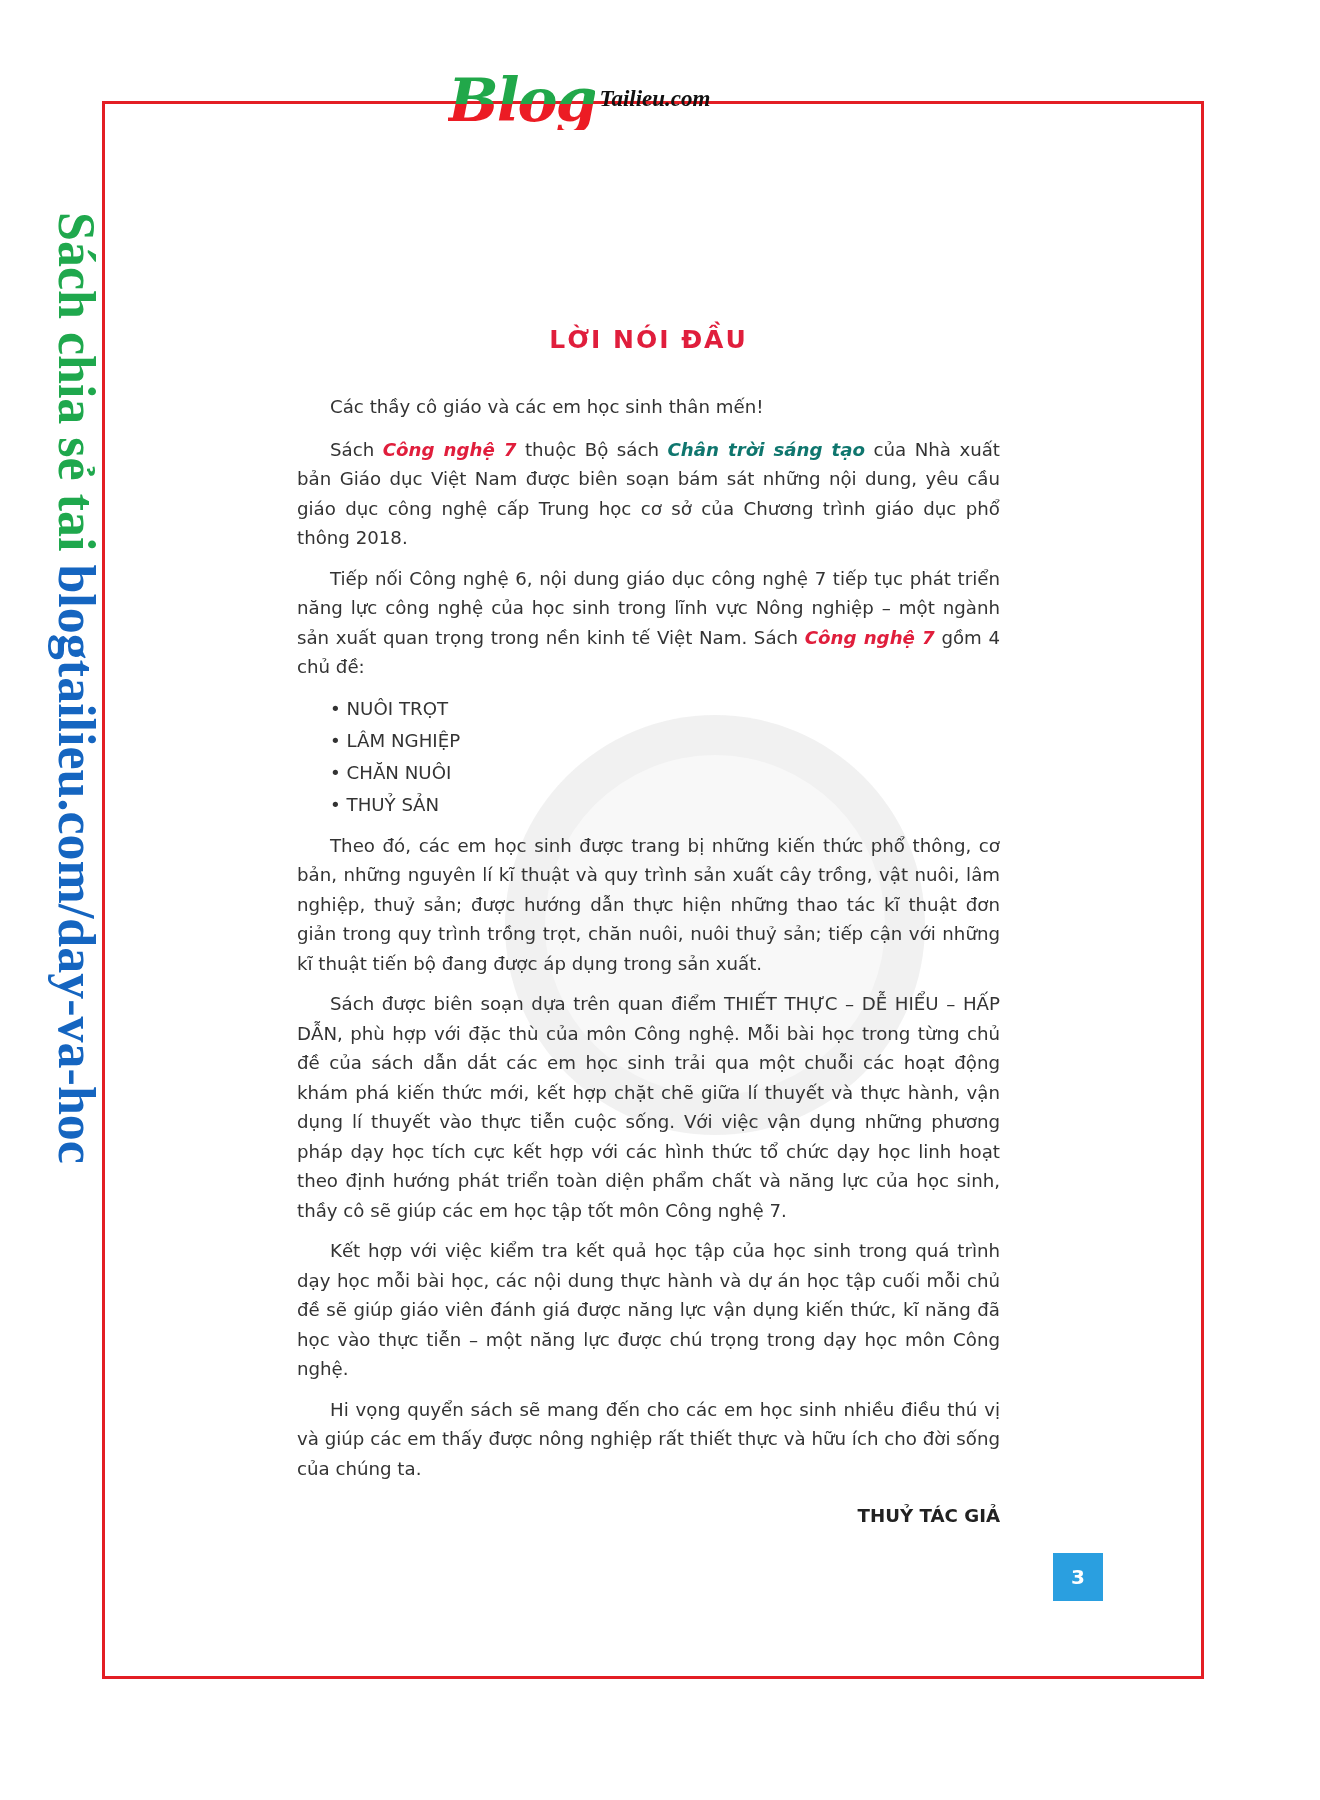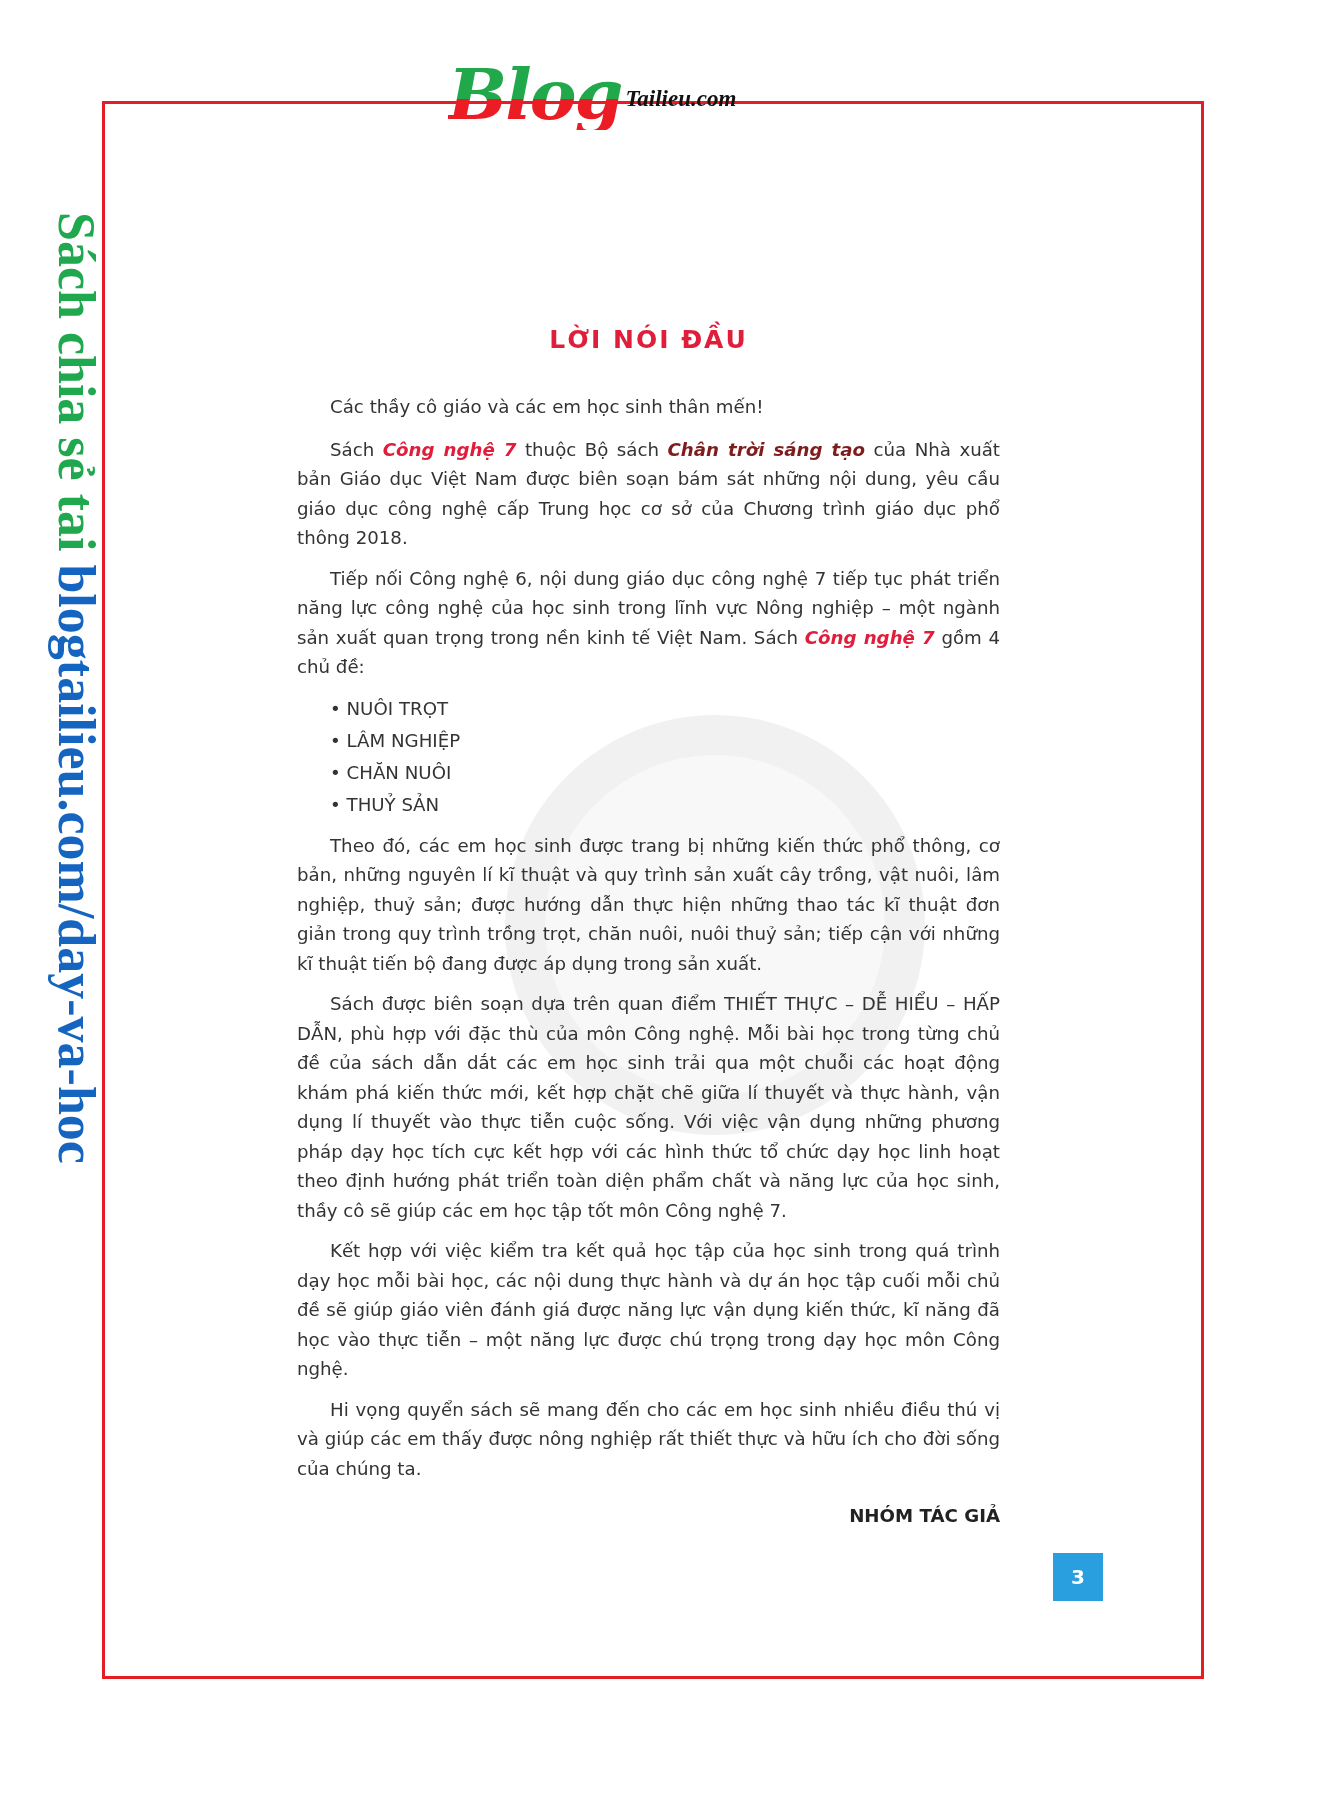--- a/index.html
+++ b/index.html
@@ -12,21 +12,21 @@
     .frame {
       position: absolute; left: 102px; top: 101px; width: 1102px; height: 1578px;
       border: 3px solid #e31e24; box-sizing: border-box;
     }
     .logo {
       position: absolute; left: 448px; top: 30px; height: 100px; z-index: 3;
       display: flex; align-items: flex-end;
     }
     .logo-blog {
       font-family: "DejaVu Serif", "Liberation Serif", serif;
-      font-weight: bold; font-style: italic; font-size: 70px; line-height: 1;
+      font-weight: bold; font-style: italic; font-size: 60px; line-height: 1;
       letter-spacing: -2px;
       background: linear-gradient(to bottom, #21a84a 0%, #21a84a 56%, #ec1c24 56%, #ec1c24 100%);
       -webkit-background-clip: text; background-clip: text; color: transparent;
     }
     .logo-rest {
       font-family: "Liberation Serif", "DejaVu Serif", serif;
       font-weight: bold; font-style: italic; font-size: 23px; color: #111;
       margin-left: 4px; margin-bottom: 18px;
     }
     .side-text {
@@ -51,21 +51,21 @@
       color: #333;
     }
     .title {
       text-align: center; font-family: "DejaVu Sans", sans-serif; font-weight: bold;
       color: #e01e3c; font-size: 25px; letter-spacing: 2px; margin: 0 0 30px 0;
       line-height: 44px;
     }
     p { margin: 0 0 11px 0; text-align: justify; text-indent: 33px; }
     p.greet { margin-bottom: 13px; }
     .red { color: #e01e3c; font-weight: bold; font-style: italic; }
-    .bi { font-weight: bold; font-style: italic; color: #7f1d1d; }
+    .bi { font-weight: bold; font-style: italic; color: #0f766e; }
     ul { list-style: none; margin: 2px 0 10px 33px; padding: 0; }
     ul li { line-height: 32px; }
     ul li::before { content: "• "; }
     .sign { text-align: right; font-weight: bold; color: #222; margin-top: 18px; }
     .page-num {
       position: absolute; left: 1053px; top: 1553px; width: 50px; height: 48px;
       background: #2a9fe0; color: #fff; font-weight: bold; font-size: 20px;
       display: flex; align-items: center; justify-content: center;
       font-family: "DejaVu Sans", sans-serif;
     }
@@ -102,16 +102,16 @@
     <li>LÂM NGHIỆP</li>
     <li>CHĂN NUÔI</li>
     <li>THUỶ SẢN</li>
   </ul>
 
   <p>Theo đó, các em học sinh được trang bị những kiến thức phổ thông, cơ bản, những nguyên lí kĩ thuật và quy trình sản xuất cây trồng, vật nuôi, lâm nghiệp, thuỷ sản; được hướng dẫn thực hiện những thao tác kĩ thuật đơn giản trong quy trình trồng trọt, chăn nuôi, nuôi thuỷ sản; tiếp cận với những kĩ thuật tiến bộ đang được áp dụng trong sản xuất.</p>
   <p>Sách được biên soạn dựa trên quan điểm THIẾT THỰC – DỄ HIỂU – HẤP DẪN, phù hợp với đặc thù của môn Công nghệ. Mỗi bài học trong từng chủ đề của sách dẫn dắt các em học sinh trải qua một chuỗi các hoạt động khám phá kiến thức mới, kết hợp chặt chẽ giữa lí thuyết và thực hành, vận dụng lí thuyết vào thực tiễn cuộc sống. Với việc vận dụng những phương pháp dạy học tích cực kết hợp với các hình thức tổ chức dạy học linh hoạt theo định hướng phát triển toàn diện phẩm chất và năng lực của học sinh, thầy cô sẽ giúp các em học tập tốt môn Công nghệ 7.</p>
   <p>Kết hợp với việc kiểm tra kết quả học tập của học sinh trong quá trình dạy học mỗi bài học, các nội dung thực hành và dự án học tập cuối mỗi chủ đề sẽ giúp giáo viên đánh giá được năng lực vận dụng kiến thức, kĩ năng đã học vào thực tiễn – một năng lực được chú trọng trong dạy học môn Công nghệ.</p>
   <p>Hi vọng quyển sách sẽ mang đến cho các em học sinh nhiều điều thú vị và giúp các em thấy được nông nghiệp rất thiết thực và hữu ích cho đời sống của chúng ta.</p>
 
-  <div class="sign">NHÓM TÁC GIẢ</div>
+  <div class="sign">THUỶ TÁC GIẢ</div>
 </div>
 
 <div class="page-num">3</div>
 
 </body></html>

